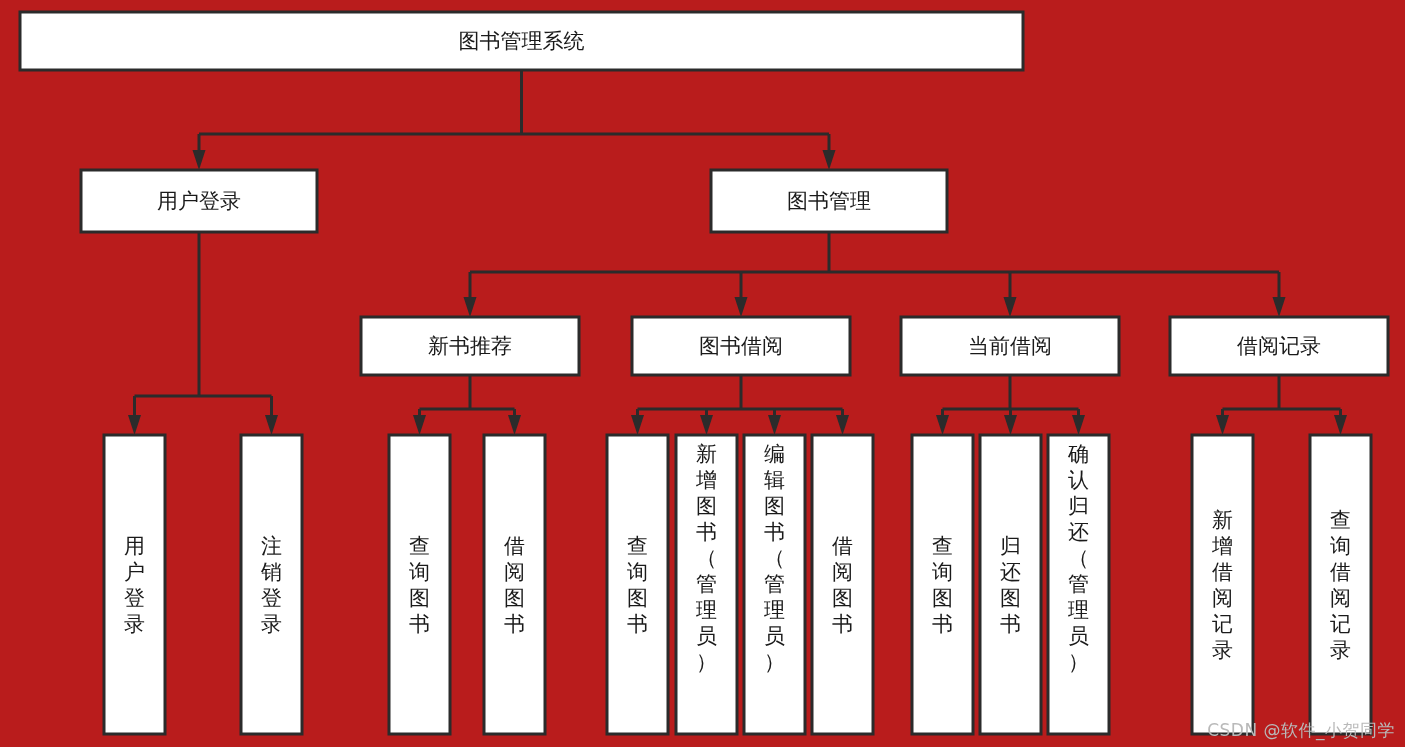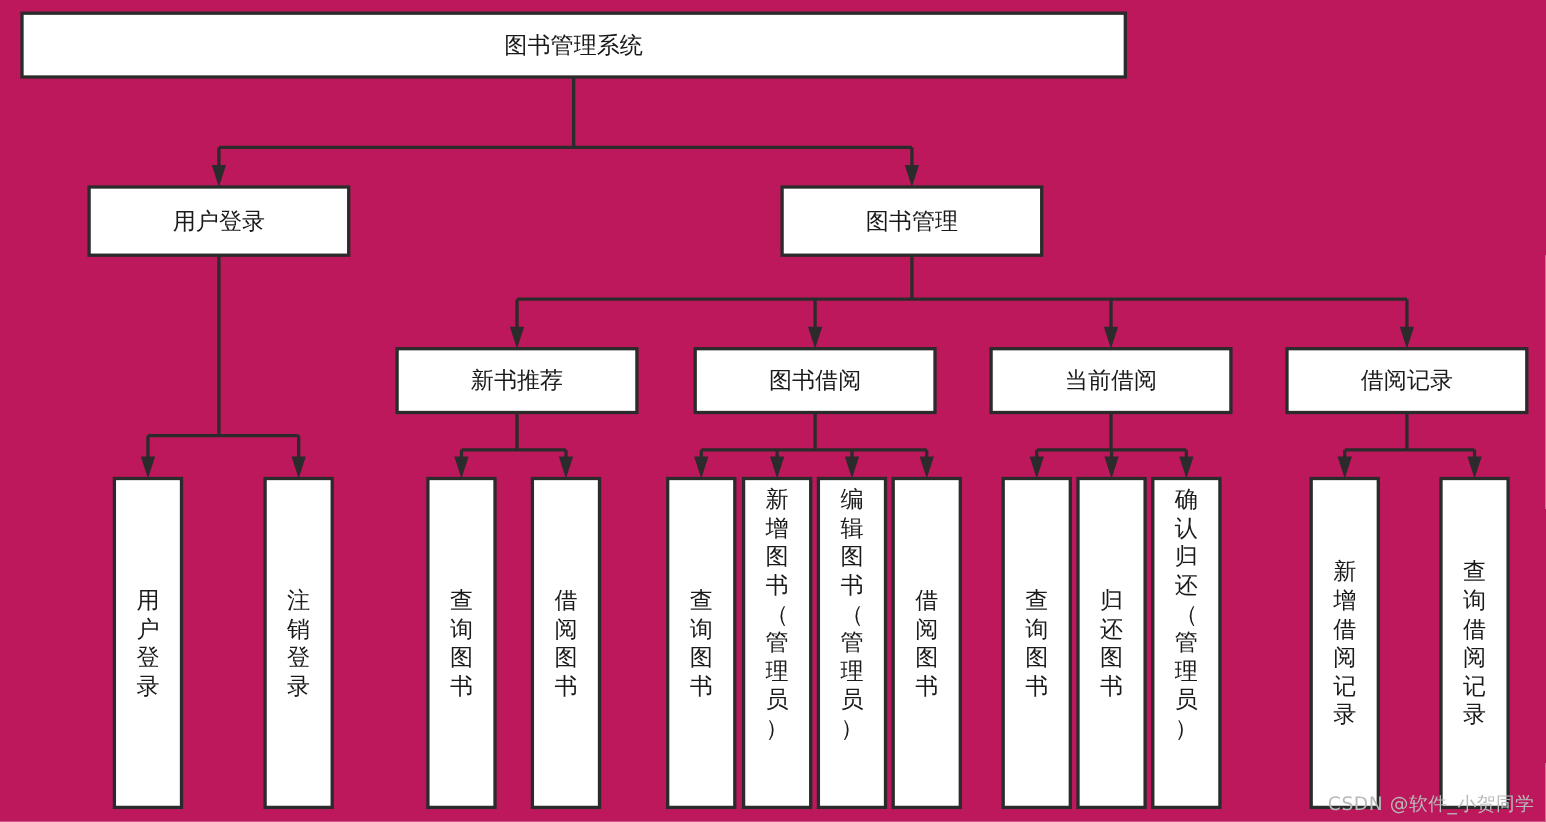--- a/index.html
+++ b/index.html
@@ -10,21 +10,21 @@
   body {
     width: 1405px;
     height: 747px;
     font-family: "DejaVu Sans", "Liberation Sans", sans-serif;
     overflow: hidden;
   }
   #diagram-root {
     position: relative;
     width: 1405px;
     height: 747px;
-    background: #be185d;
+    background: #b91c1c;
   }
   svg.flow {
     position: absolute;
     left: 0;
     top: 0;
     width: 1405px;
     height: 747px;
   }
   .node-box {
     fill: #ffffff;

